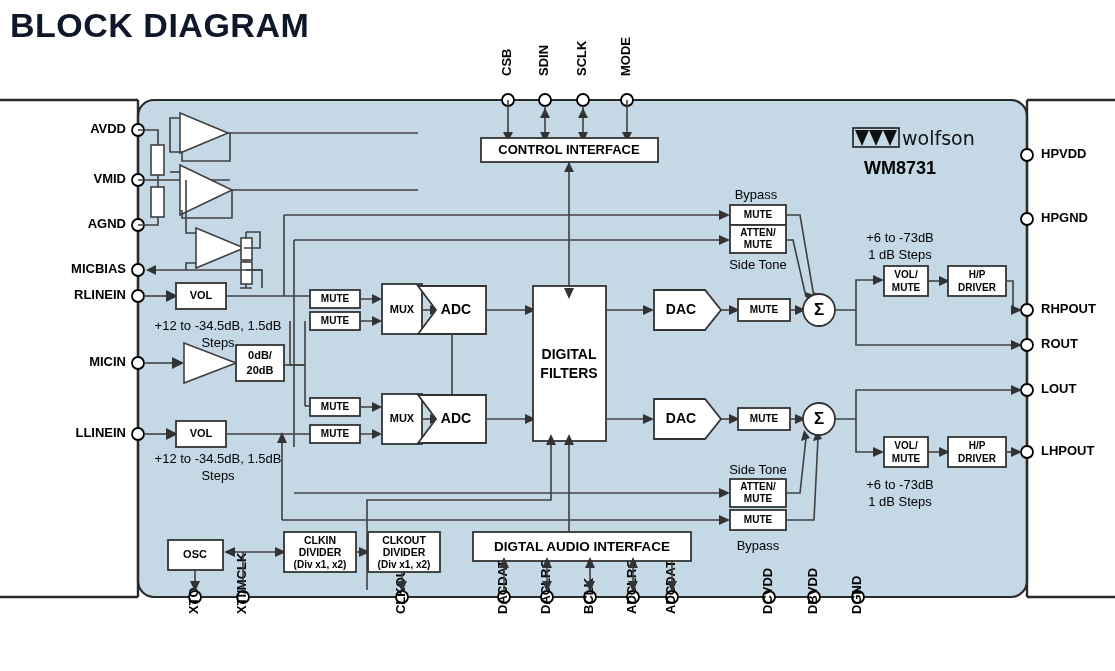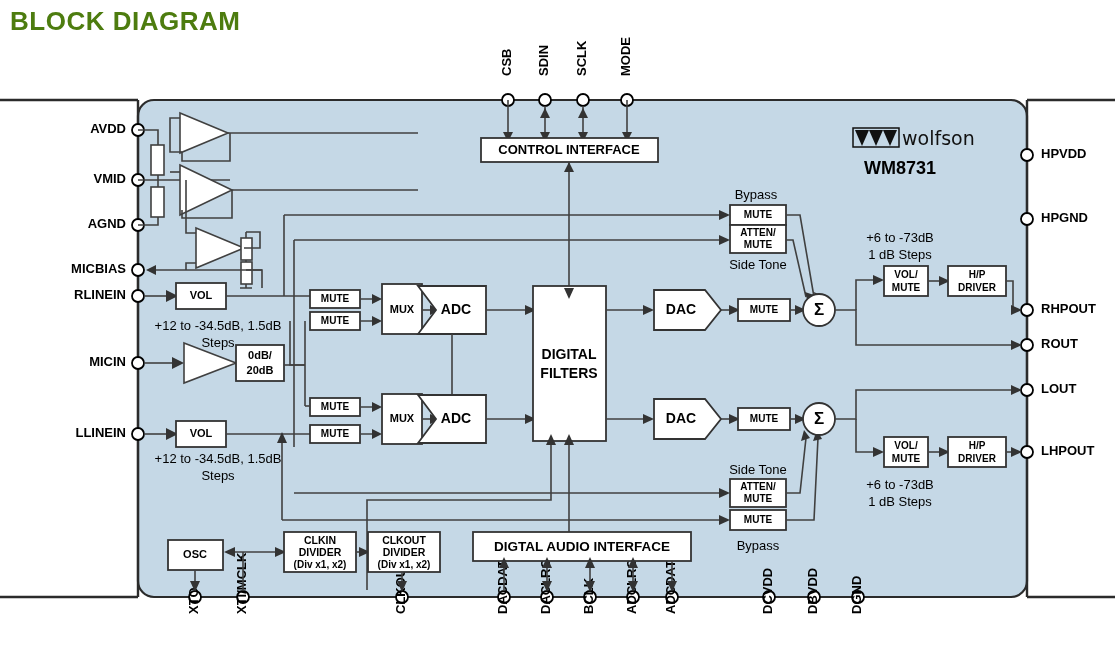--- a/index.html
+++ b/index.html
@@ -1,18 +1,18 @@
 <!DOCTYPE html>
 <html><head>
 <meta charset="utf-8">
 <style>
   html,body{margin:0;padding:0;background:#ffffff;}
   body{width:1115px;height:671px;font-family:"Liberation Sans",sans-serif;overflow:hidden;}
   #root{position:relative;width:1115px;height:671px;}
-  #title{position:absolute;left:10px;top:6px;font-size:26px;font-weight:bold;letter-spacing:.5px;color:#4d7c0f;}
+  #title{position:absolute;left:10px;top:6px;font-size:34px;font-weight:bold;letter-spacing:.5px;color:#0f172a;}
   svg{position:absolute;left:0;top:0;}
   .bx{fill:#ffffff;stroke:#404040;stroke-width:1.6;}
   .bx2{fill:#ffffff;stroke:#333;stroke-width:1.8;}
   .wire{stroke:#404040;stroke-width:1.6;fill:none;}
   .wireT{stroke:#2b2b2b;stroke-width:2.4;fill:none;}
   .pin{fill:#ffffff;stroke:#000;stroke-width:1.8;}
   .lbl{font-family:"Liberation Sans",sans-serif;font-weight:bold;fill:#000;}
   .note{font-family:"Liberation Sans",sans-serif;fill:#000;}
   .chip{fill:#c5d8e6;stroke:#2b2b2b;stroke-width:2.2;}
   text{dominant-baseline:middle;}

